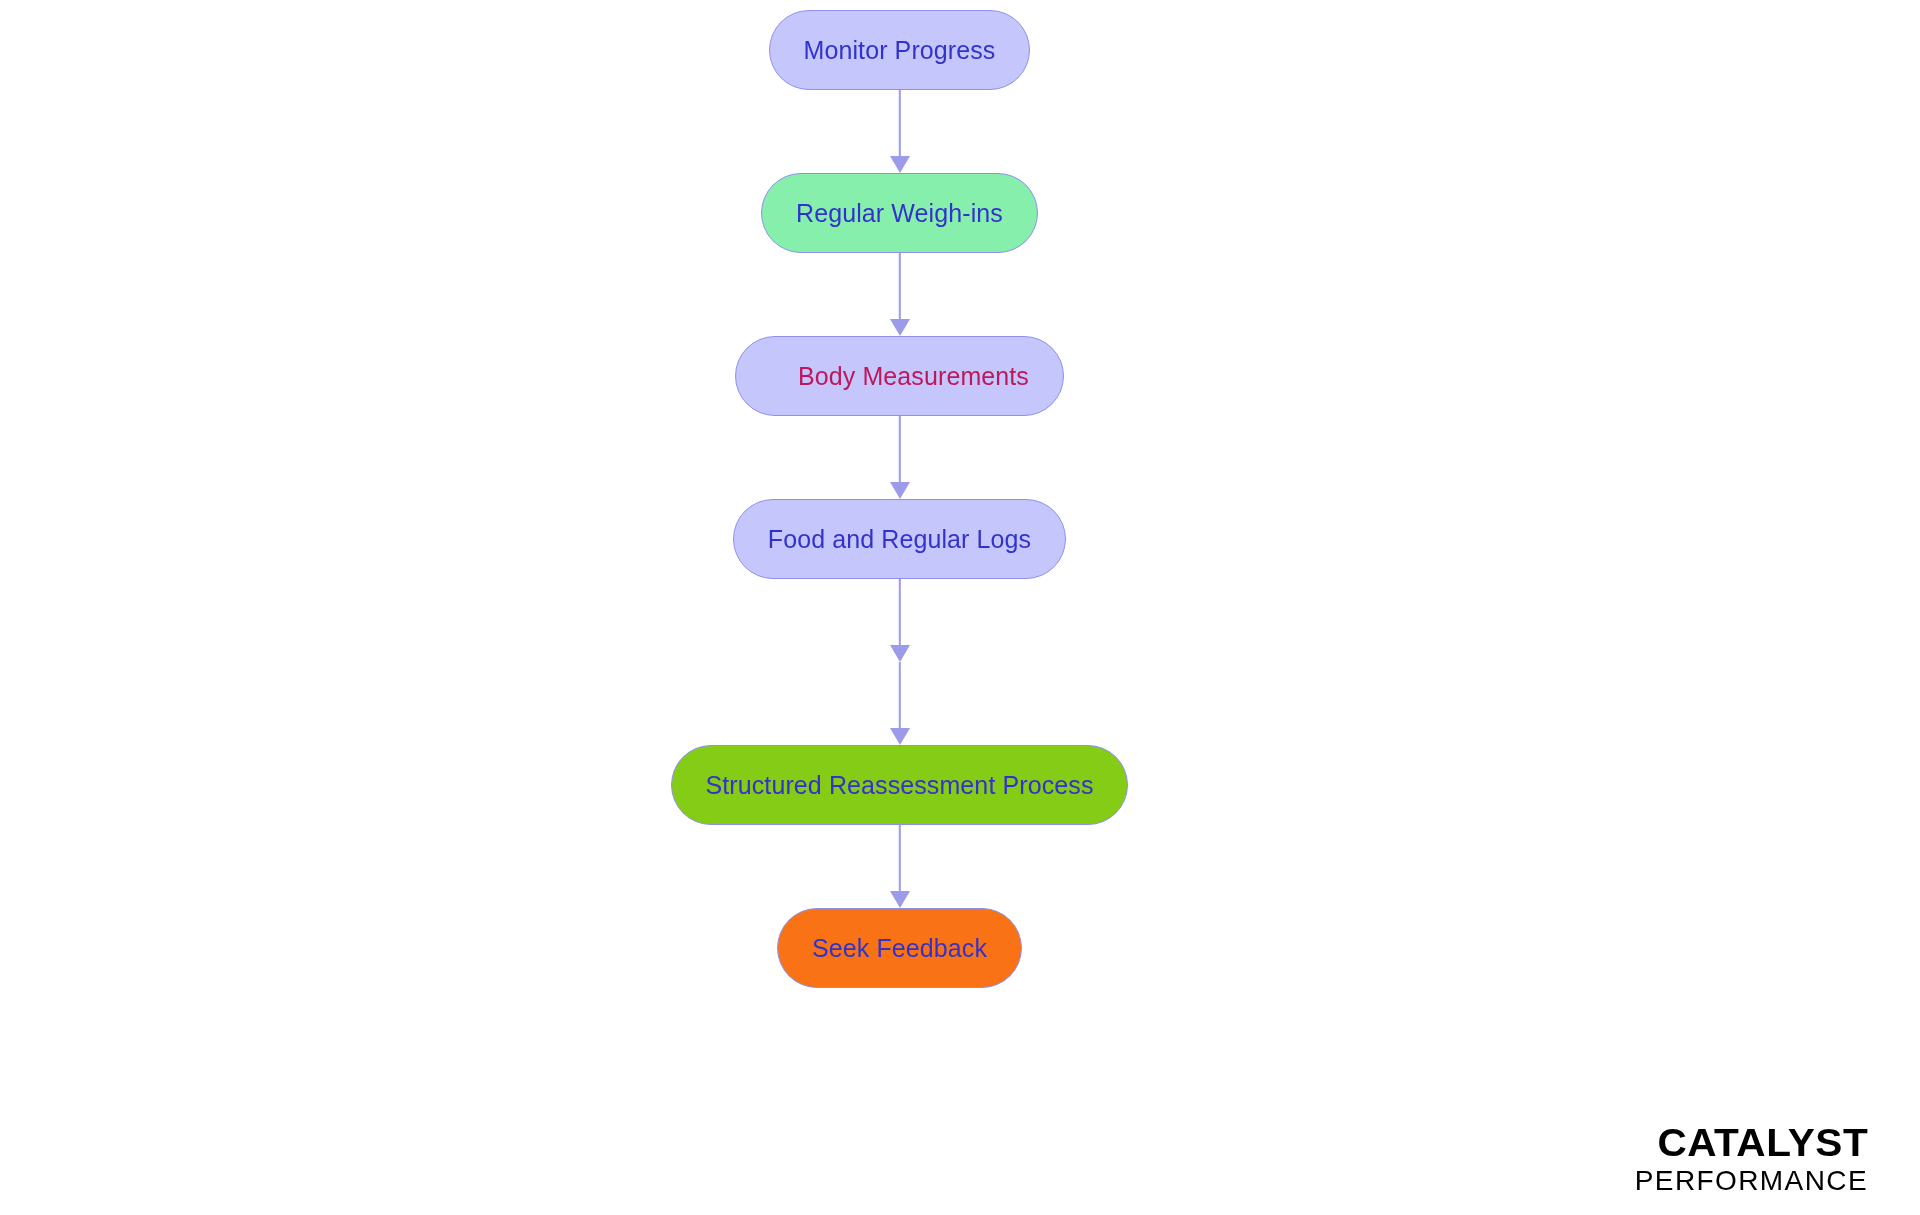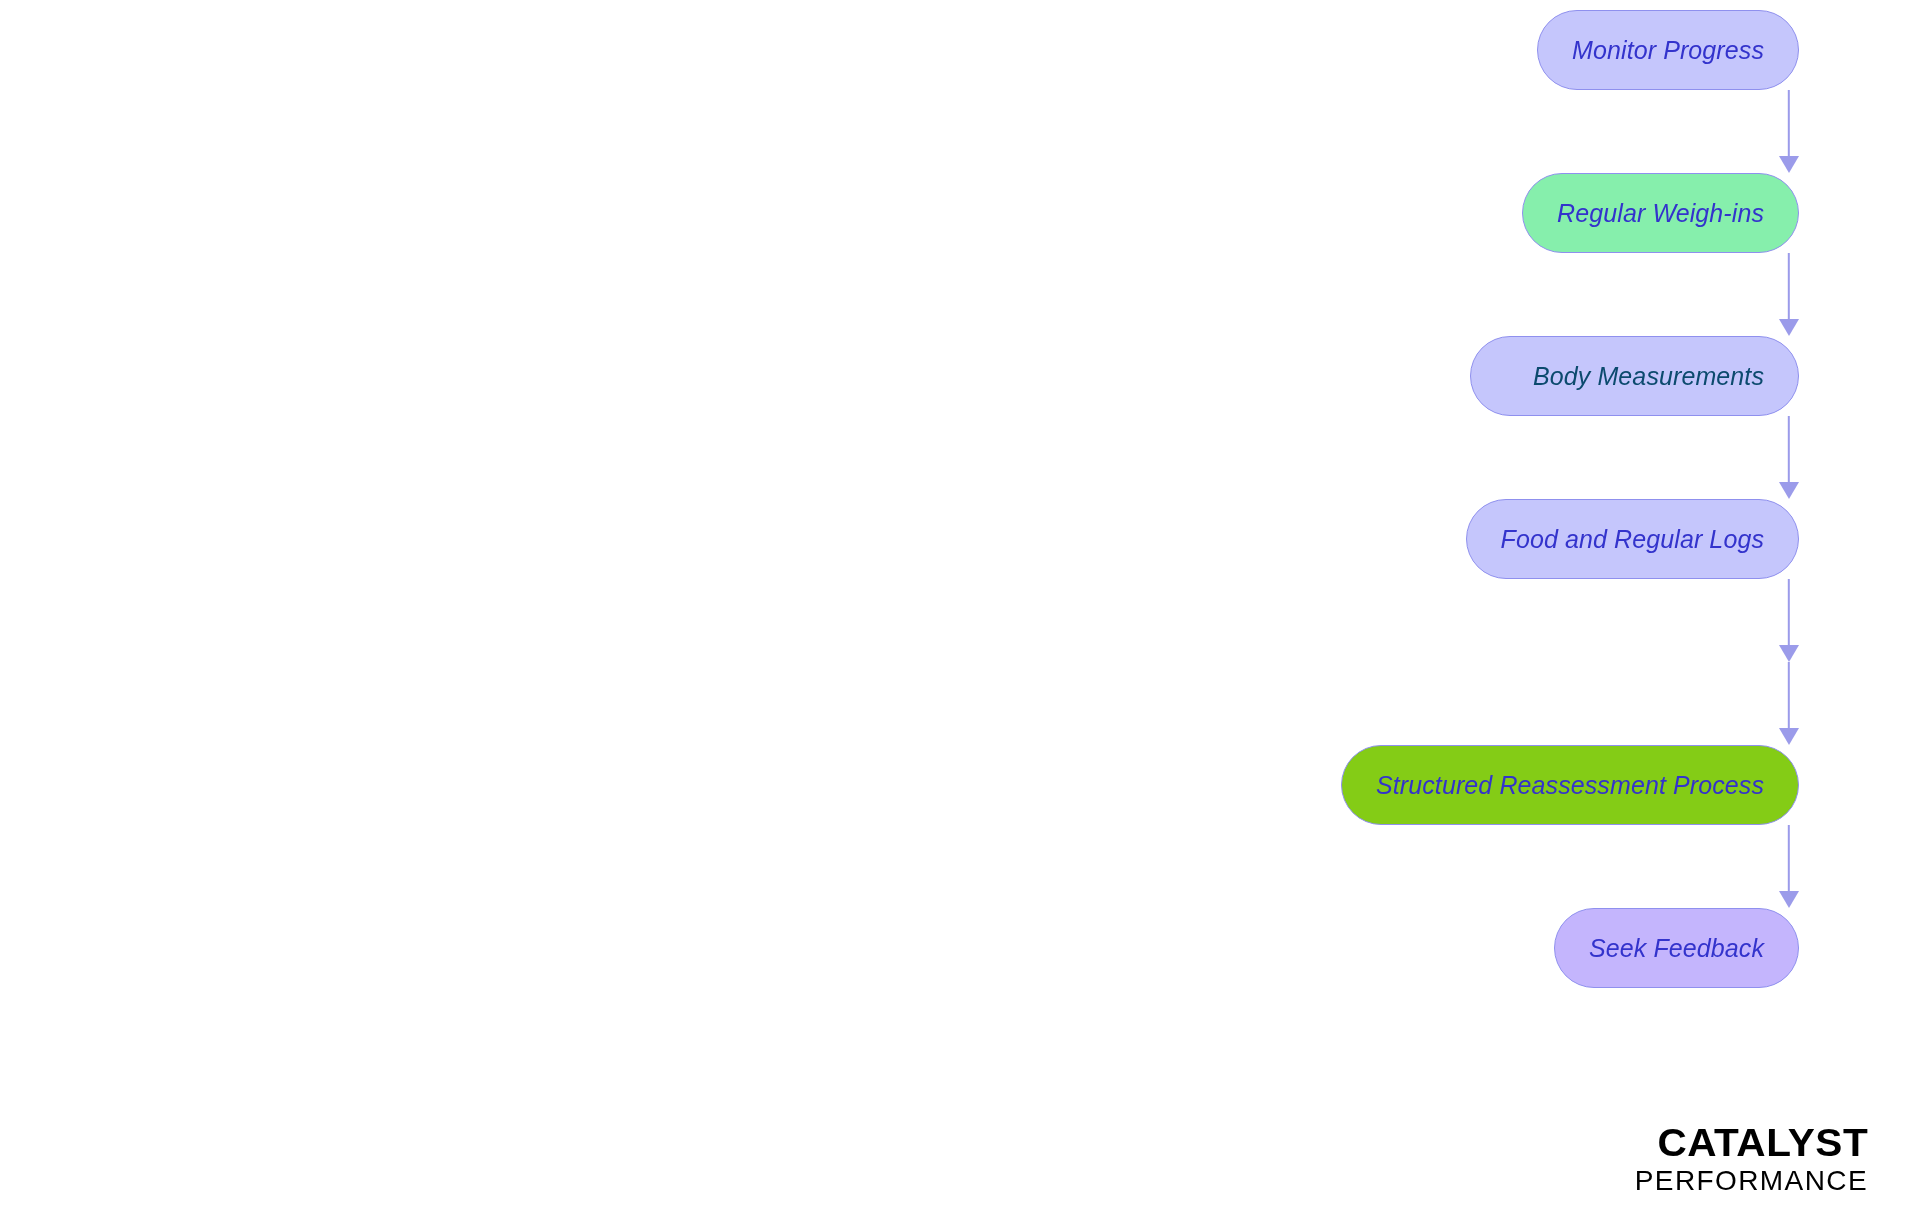--- a/index.html
+++ b/index.html
@@ -24,22 +24,21 @@
     height: 1215px;
   }
 
   .flow-column {
     position: absolute;
     left: 0;
     top: 0;
     width: 1799px;
     display: flex;
     flex-direction: column;
-    align-items: flex-end;
-    font-style: italic;
+    align-items: center;
   }
 
   .node {
     box-sizing: border-box;
     height: 80px;
     border-radius: 40px;
     background: #c5c6fc;
     border: 1.6px solid #8f90ee;
     display: flex;
     align-items: center;
@@ -130,21 +129,21 @@
     <div class="node" style="background: #86efac; border-color: rgb(143, 144, 238);">
       <span class="node-label" style="color: rgb(51, 51, 204);">Regular Weigh-ins</span>
     </div>
 
     <div class="connector">
       <div class="stem" style="background: rgb(155, 155, 234);"></div>
       <div class="head" style="border-top-color: rgb(155, 155, 234);"></div>
     </div>
 
     <div class="node" style="background: rgb(197, 198, 252); border-color: rgb(143, 144, 238);">
-      <span class="node-label" style="color: #0c4a6e; margin-left: 28px;">Body Measurements</span>
+      <span class="node-label" style="color: #be185d; margin-left: 28px;">Body Measurements</span>
     </div>
 
     <div class="connector">
       <div class="stem" style="background: rgb(155, 155, 234);"></div>
       <div class="head" style="border-top-color: rgb(155, 155, 234);"></div>
     </div>
 
     <div class="node" style="background: rgb(197, 198, 252); border-color: rgb(143, 144, 238);">
       <span class="node-label" style="color: rgb(51, 51, 204);">Food and Regular Logs</span>
     </div>
@@ -162,21 +161,21 @@
 
     <div class="node" style="background: #84cc16; border-color: rgb(143, 144, 238);">
       <span class="node-label" style="color: rgb(51, 51, 204);">Structured Reassessment Process</span>
     </div>
 
     <div class="connector">
       <div class="stem" style="background: rgb(155, 155, 234);"></div>
       <div class="head" style="border-top-color: rgb(155, 155, 234);"></div>
     </div>
 
-    <div class="node" style="background: #c4b5fd; border-color: rgb(143, 144, 238);">
+    <div class="node" style="background: #f97316; border-color: rgb(143, 144, 238);">
       <span class="node-label" style="color: rgb(51, 51, 204);">Seek Feedback</span>
     </div>
 
   </div>
 </div>
 
 <div id="brand-logo">
   <span class="brand-primary">CATALYST</span>
   <span class="brand-secondary">PERFORMANCE</span>
 </div>

